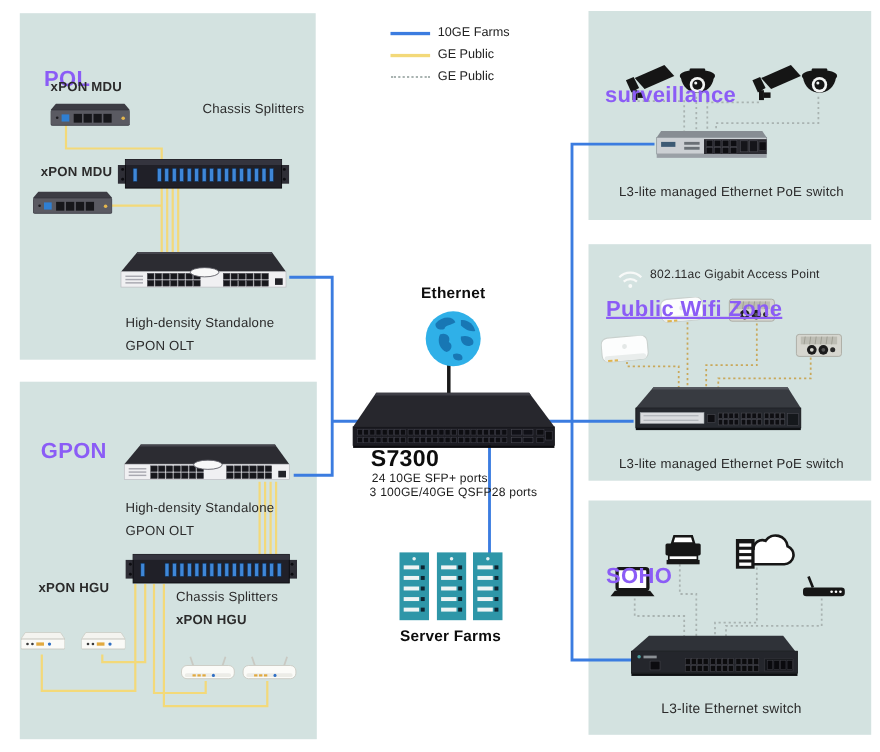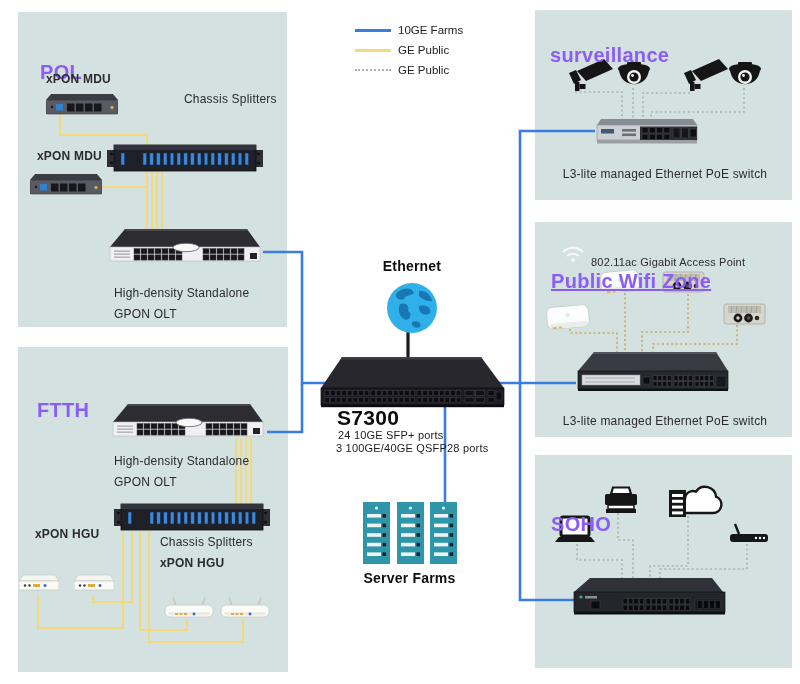--- a/index.html
+++ b/index.html
@@ -61,22 +61,22 @@
   </svg>
 
   <div class="leg-line leg-blue" style="left:355px;top:29px;"></div>
   <div class="leg-txt" style="left:398px;top:24px;">10GE Farms</div>
   <div class="leg-line leg-yellow" style="left:355px;top:49px;"></div>
   <div class="leg-txt" style="left:398px;top:44px;">GE Public</div>
   <div class="leg-line leg-dot" style="left:355px;top:69px;"></div>
   <div class="leg-txt" style="left:398px;top:64px;">GE Public</div>
 
   <div class="title" style="left:40px;top:20px;">POL</div>
-  <div class="title" style="left:37px;top:358px;">FTTH</div>
-  <div class="title" style="left:550px;top:3px;">surveillance</div>
+  <div class="title" style="left:37px;top:358px;">GPON</div>
+  <div class="title" style="left:550px;top:35px;">surveillance</div>
   <div class="title" style="left:551px;top:229px;text-decoration:underline;">Public Wifi Zone</div>
   <div class="title" style="left:551px;top:472px;">SOHO</div>
 
   <div class="lbl xlbl" style="left:46px;top:72px;">xPON MDU</div>
   <div class="lbl" style="left:184px;top:92px;">Chassis  Splitters</div>
   <div class="lbl xlbl" style="left:37px;top:149px;">xPON MDU</div>
   <div class="lbl" style="left:114px;top:286px;">High-density Standalone</div>
   <div class="lbl" style="left:114px;top:307px;">GPON OLT</div>
 
   <div class="lbl" style="left:114px;top:454px;">High-density Standalone</div>
@@ -85,22 +85,23 @@
   <div class="lbl" style="left:160px;top:535px;">Chassis  Splitters</div>
   <div class="lbl xlbl" style="left:160px;top:556px;">xPON HGU</div>
 
   <div class="lbl big center" style="left:372px;top:258px;width:80px;">Ethernet</div>
   <div class="lbl s7300" style="left:337px;top:406px;">S7300</div>
   <div class="lbl spec" style="left:338px;top:429px;">24 10GE SFP+ ports</div>
   <div class="lbl spec" style="left:336px;top:442px;">3 100GE/40GE QSFP28 ports</div>
   <div class="lbl big center" style="left:352px;top:570px;width:115px;">Server Farms</div>
 
   <div class="lbl center" style="left:555px;top:167px;width:220px;">L3-lite managed Ethernet  PoE switch</div>
-  <div class="lbl" style="left:591px;top:256px;font-size:11px;">802.11ac Gigabit Access Point</div>
+  <div class="lbl" style="left:591px;top:244px;font-size:11px;">802.11ac Gigabit Access Point</div>
   <div class="lbl center" style="left:555px;top:414px;width:220px;">L3-lite managed Ethernet  PoE switch</div>
+  <div class="lbl center" style="left:555px;top:637px;width:220px;font-size:12.5px;">L3-lite  Ethernet  switch</div>
 
   <div class="dev" style="left:46px;top:94px;">
     <svg width="72" height="22" viewBox="0 0 72 22">
       <polygon points="5,0 67,0 72,6 0,6" fill="#3c3c44"></polygon>
       <rect x="0" y="6" width="72" height="14" rx="1.5" fill="#5a5a62" stroke="#33333b" stroke-width="0.6"></rect>
       <circle cx="6" cy="13" r="1.2" fill="#1b1b1f"></circle>
       <rect x="10" y="10" width="7" height="6.5" fill="#2f7fd2"></rect>
       <g>
           <rect x="21" y="9.5" width="7.5" height="8" fill="#17171b"></rect>
           <rect x="30" y="9.5" width="7.5" height="8" fill="#17171b"></rect>

